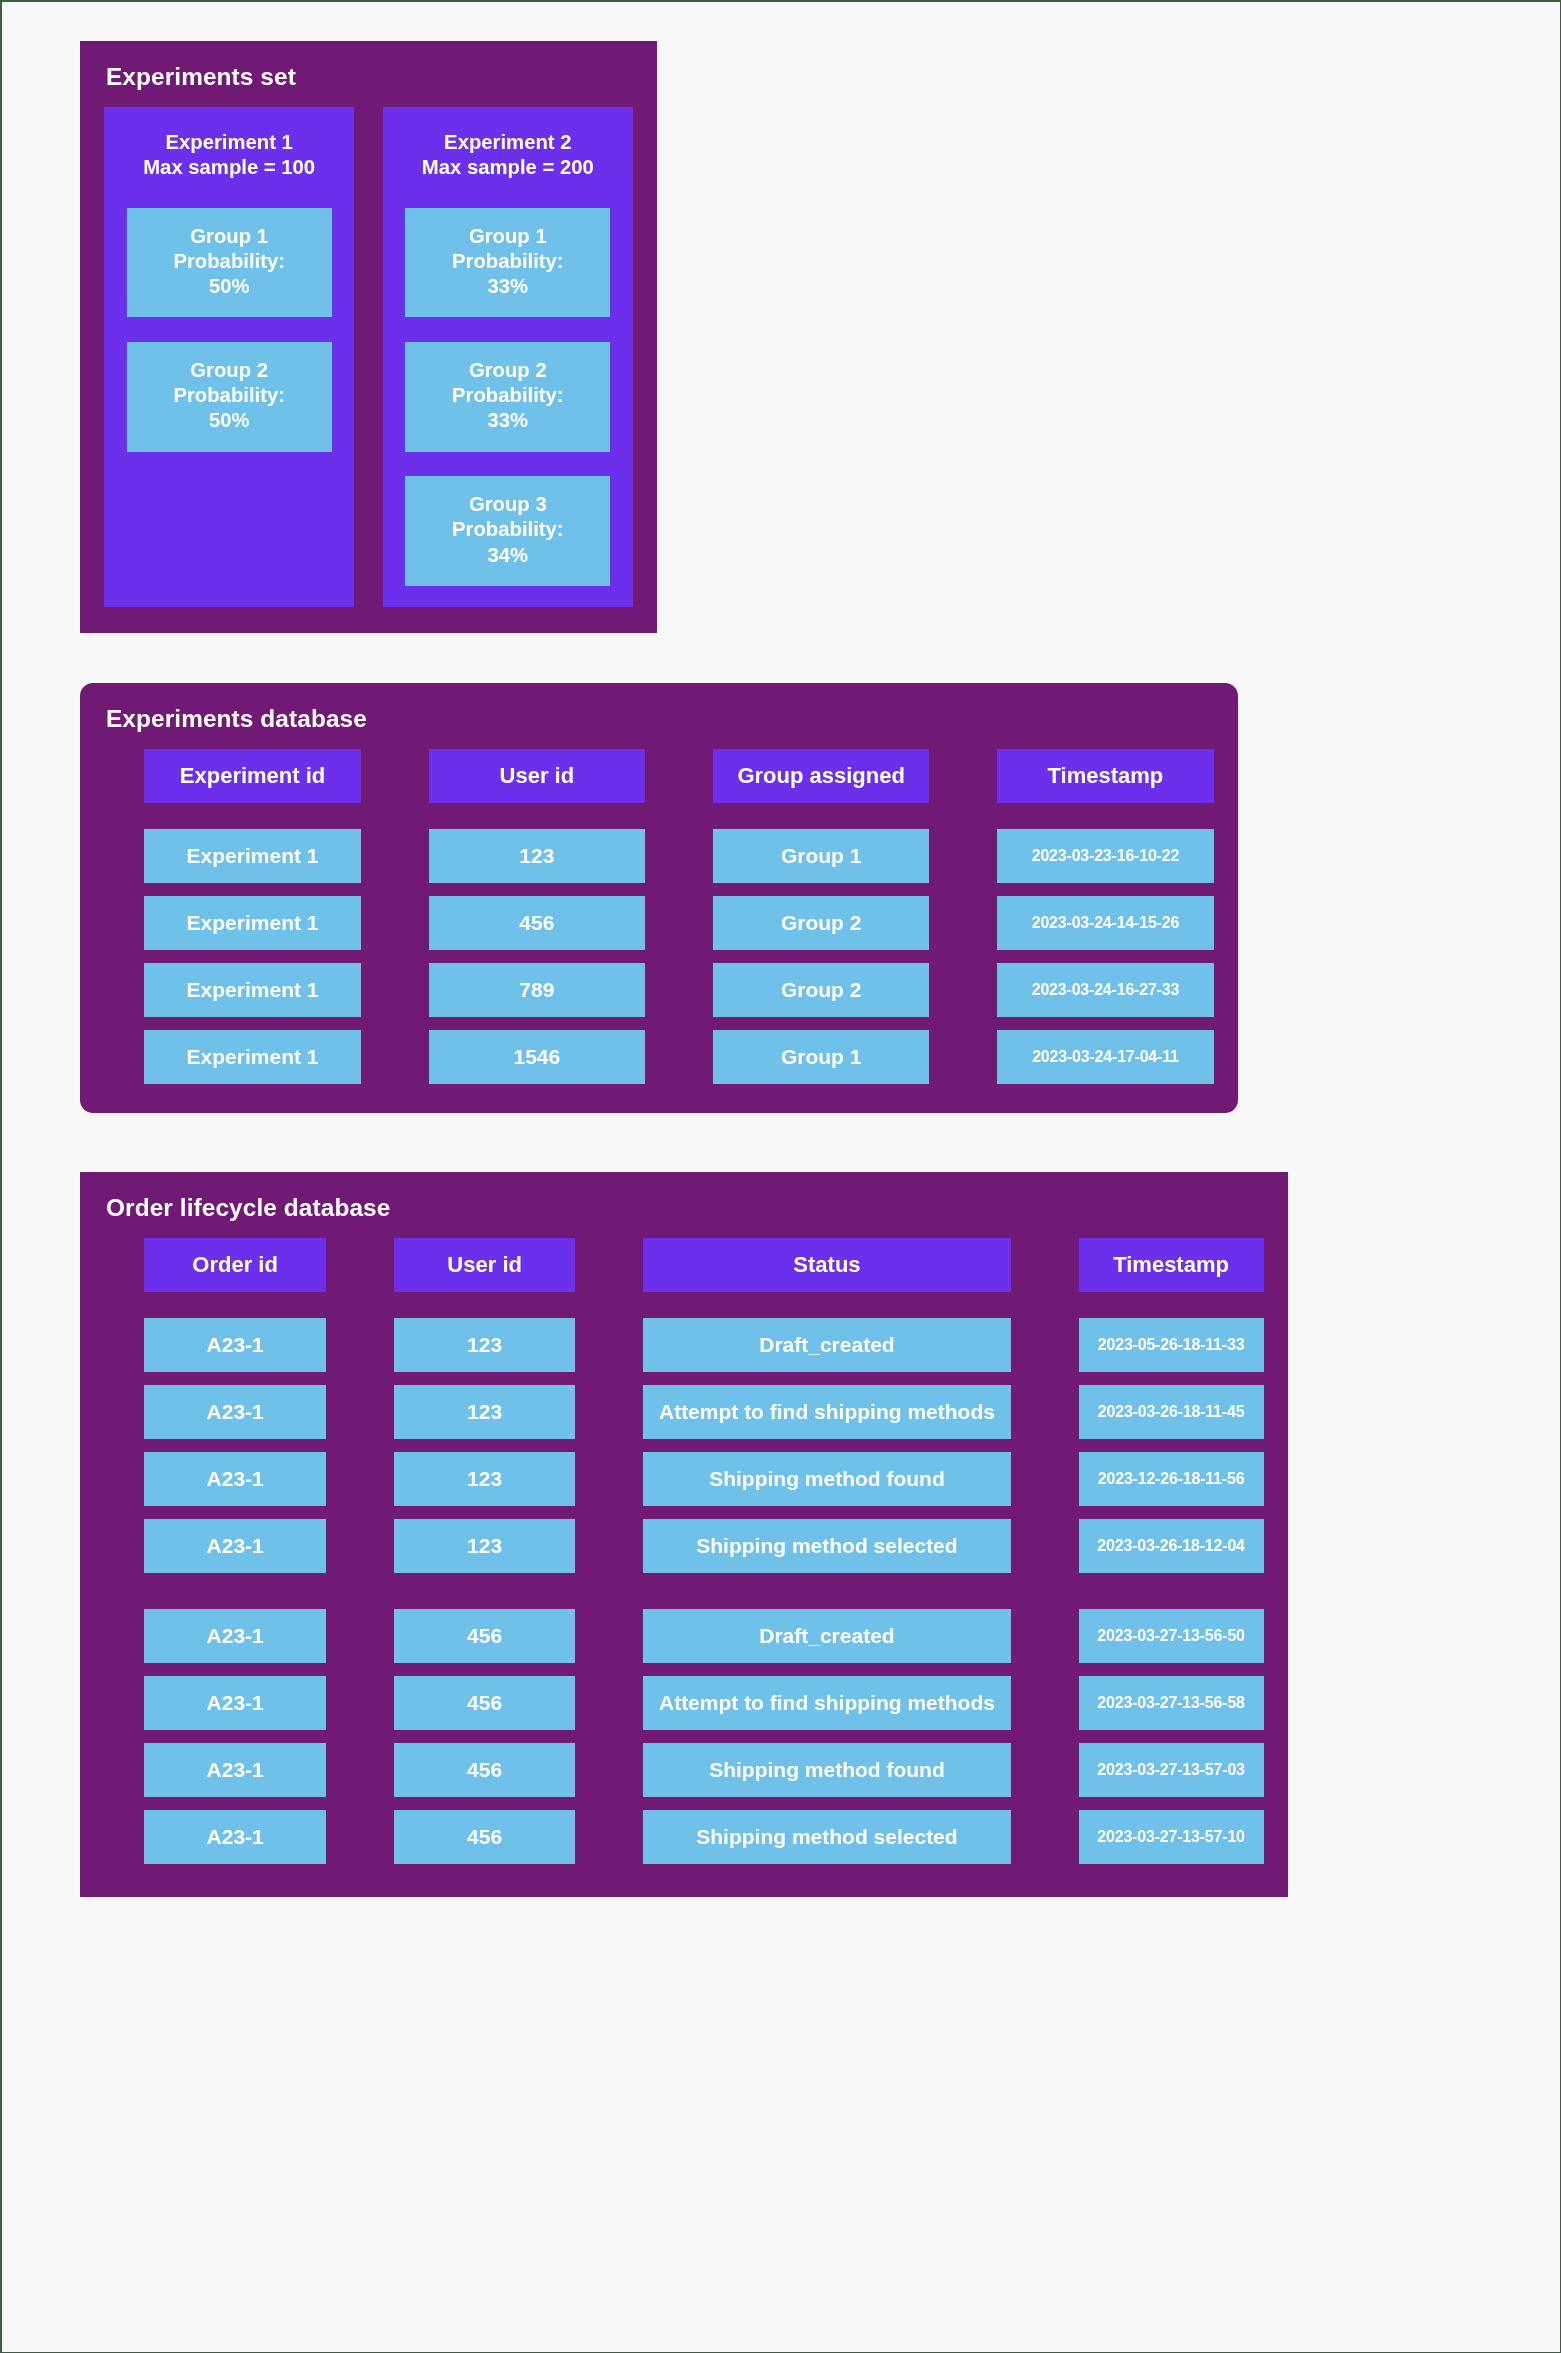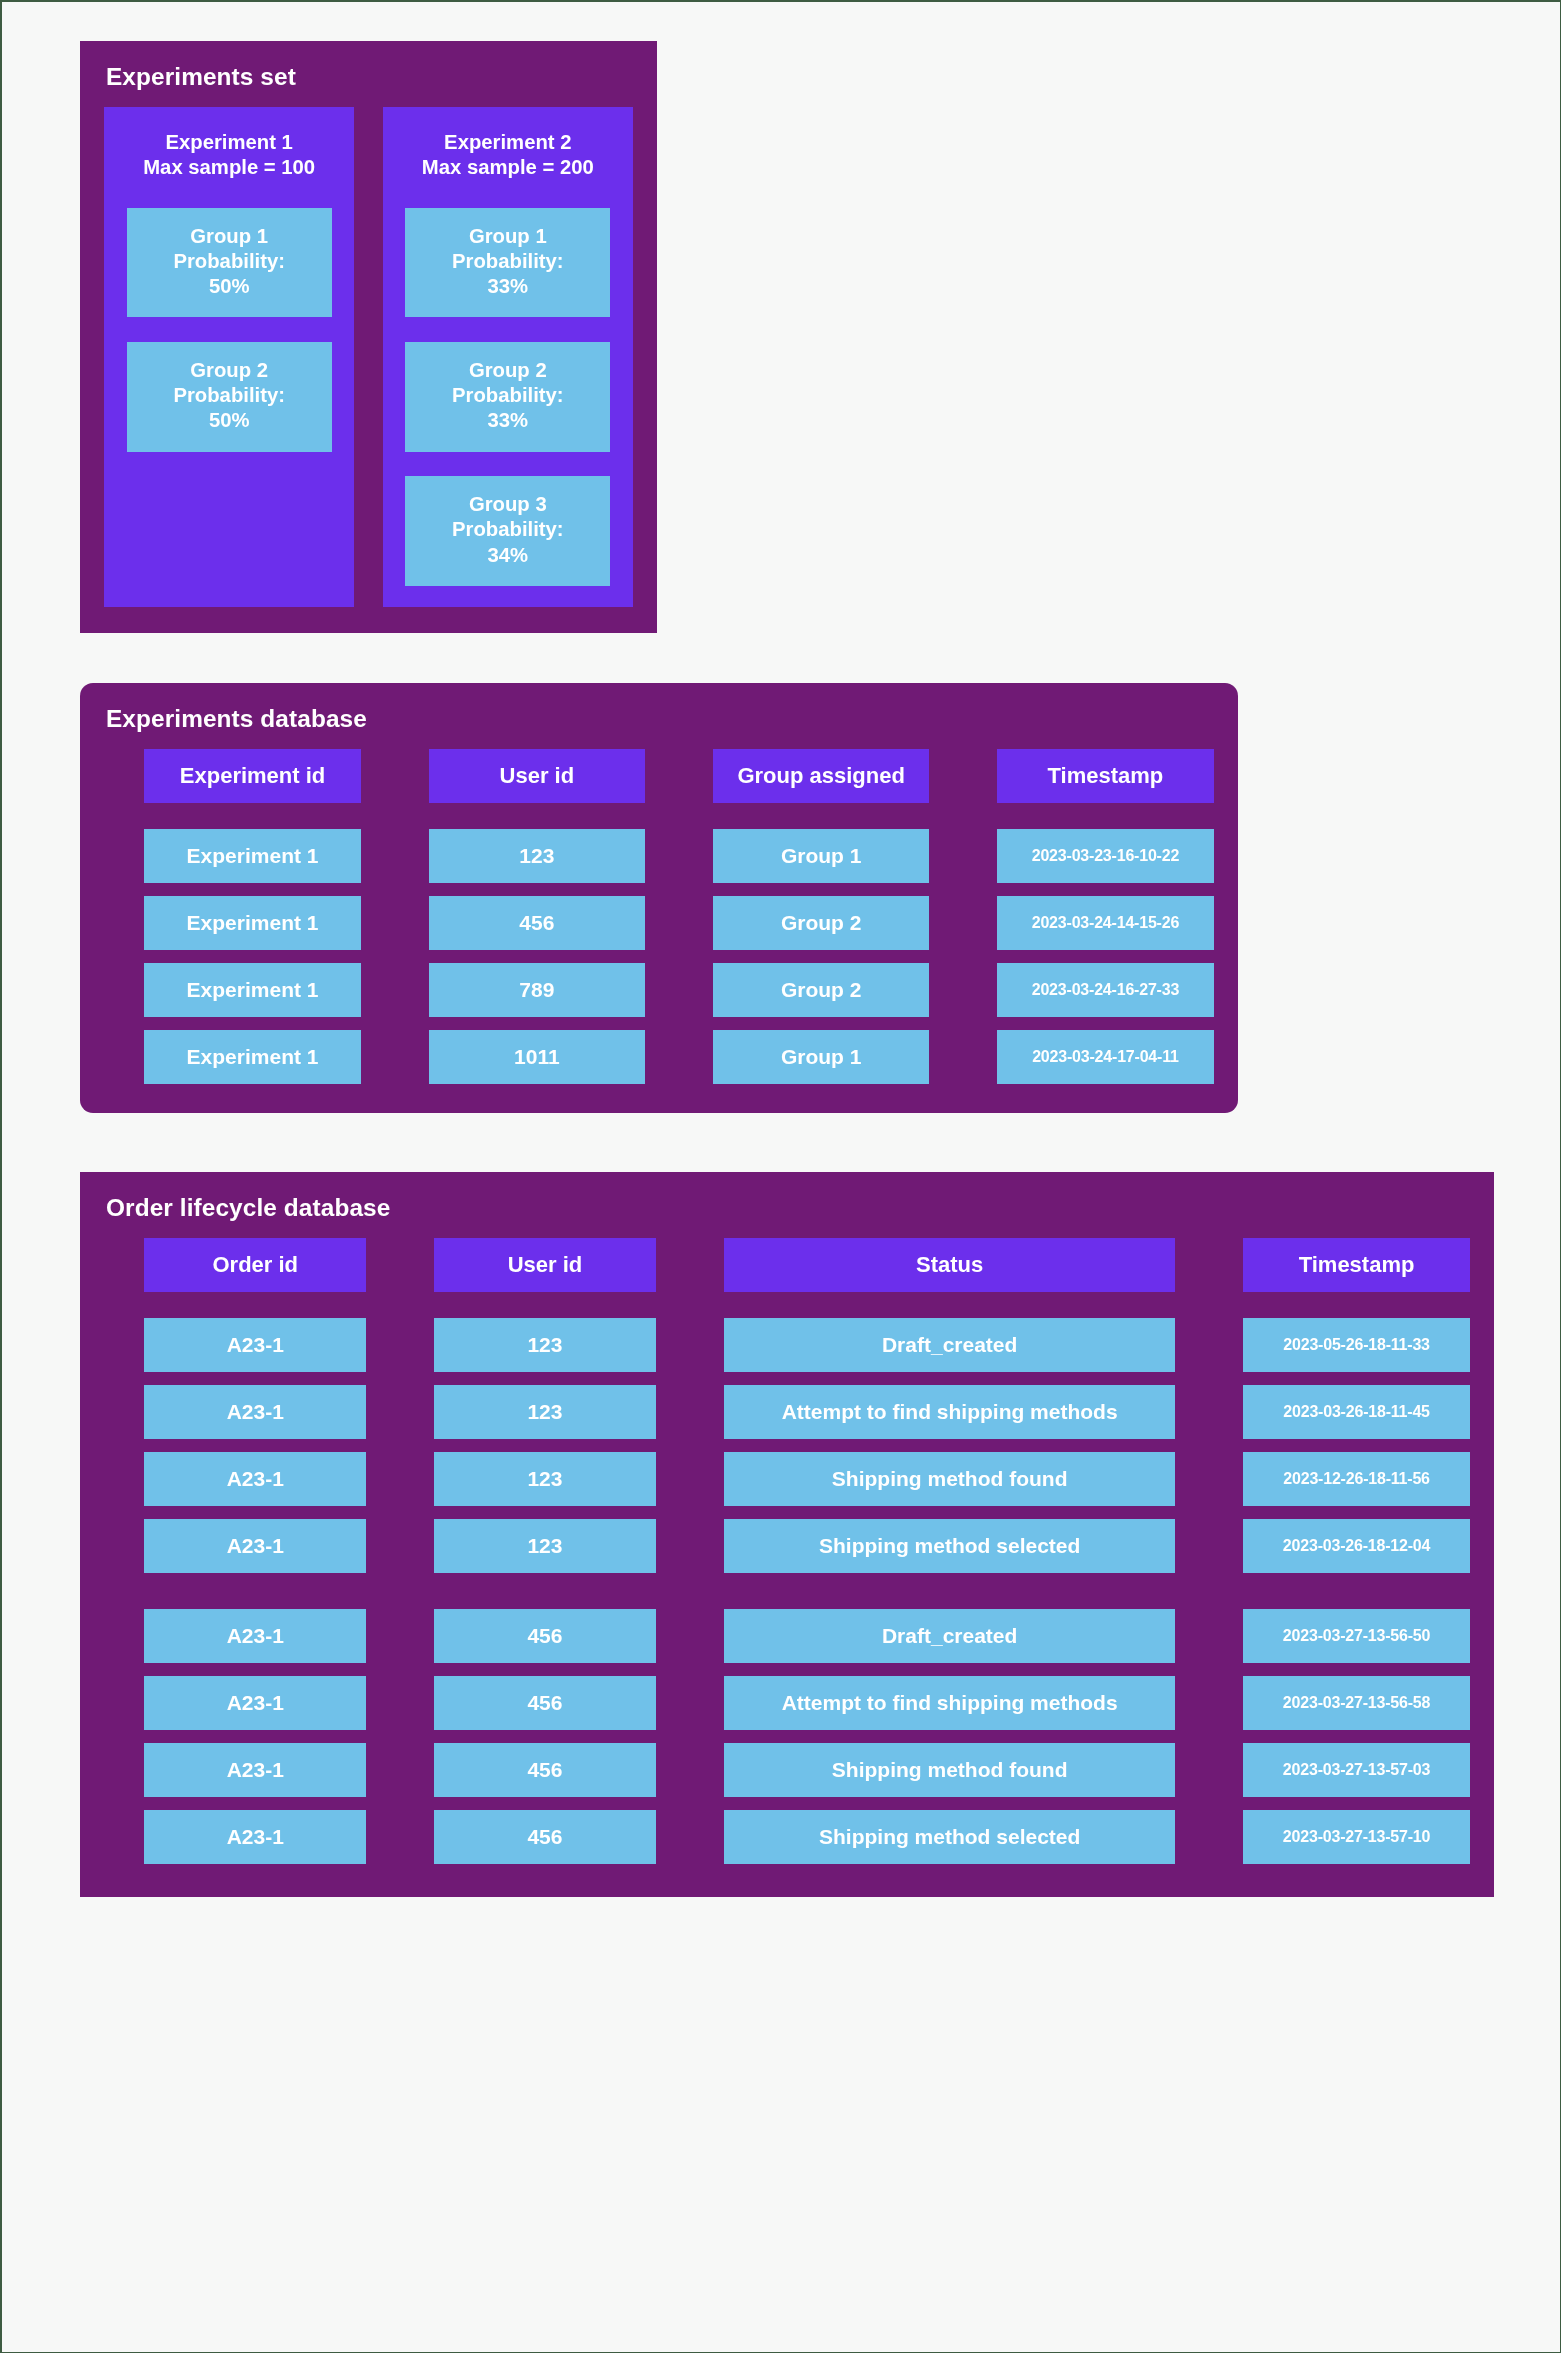--- a/index.html
+++ b/index.html
@@ -121,21 +121,21 @@
     border-radius: 13px;
   }
   #experiments-db-panel .cell { height: 54px; }
   #experiments-db-panel .c0 { width: 249px; }
   #experiments-db-panel .c1 { width: 249px; }
   #experiments-db-panel .c2 { width: 249px; }
   #experiments-db-panel .c3 { width: 249px; }
 
   
   #order-db-panel {
-    width: 1414px;
+    width: 1208px;
     padding-bottom: 33px;
   }
   #order-db-panel .cell { height: 54px; }
   #order-db-panel .c0 { width: 249px; }
   #order-db-panel .c1 { width: 249px; }
   #order-db-panel .c2 { width: 509px; }
   #order-db-panel .c3 { width: 254px; }
 </style>
 </head>
 <body>
@@ -203,21 +203,21 @@
 
       <div class="db-row">
         <div class="cell c0">Experiment 1</div>
         <div class="cell c1">789</div>
         <div class="cell c2">Group 2</div>
         <div class="cell small c3">2023-03-24-16-27-33</div>
       </div>
 
       <div class="db-row">
         <div class="cell c0">Experiment 1</div>
-        <div class="cell c1">1011</div>
+        <div class="cell c1">1546</div>
         <div class="cell c2">Group 1</div>
         <div class="cell small c3">2023-03-24-17-04-11</div>
       </div>
 
     </div>
   </section>
 
   <section class="panel" id="order-db-panel">
     <h2 class="panel-title">Order lifecycle database</h2>
 

